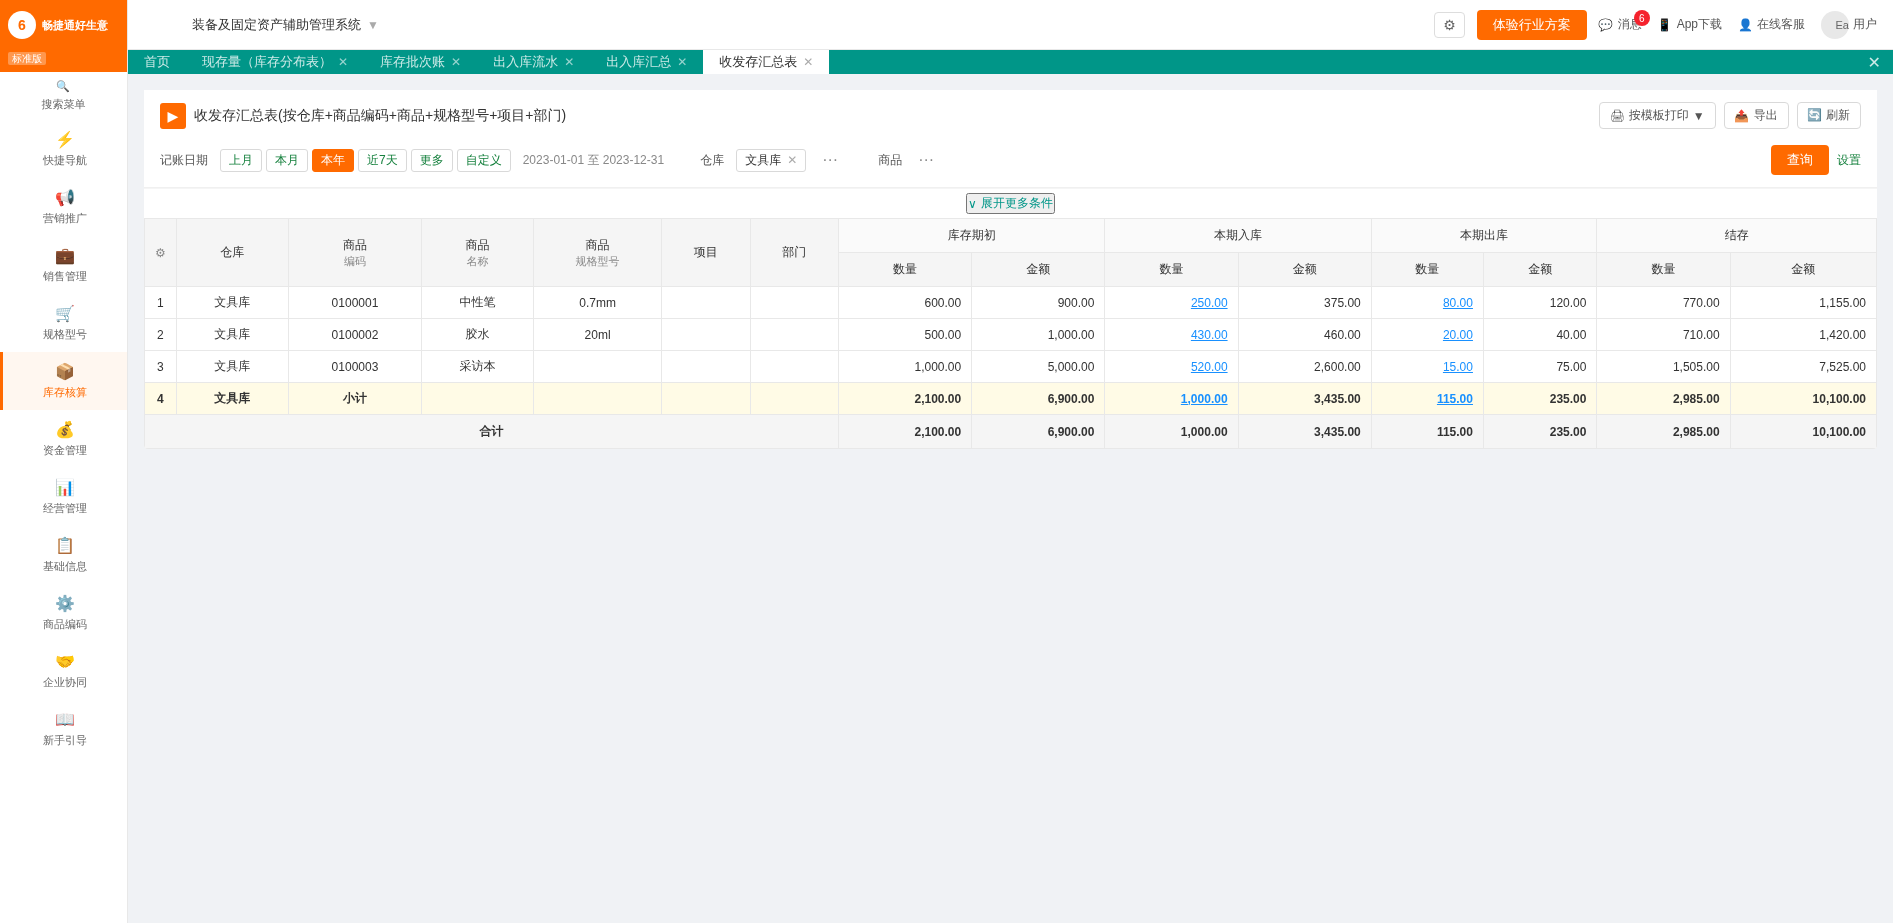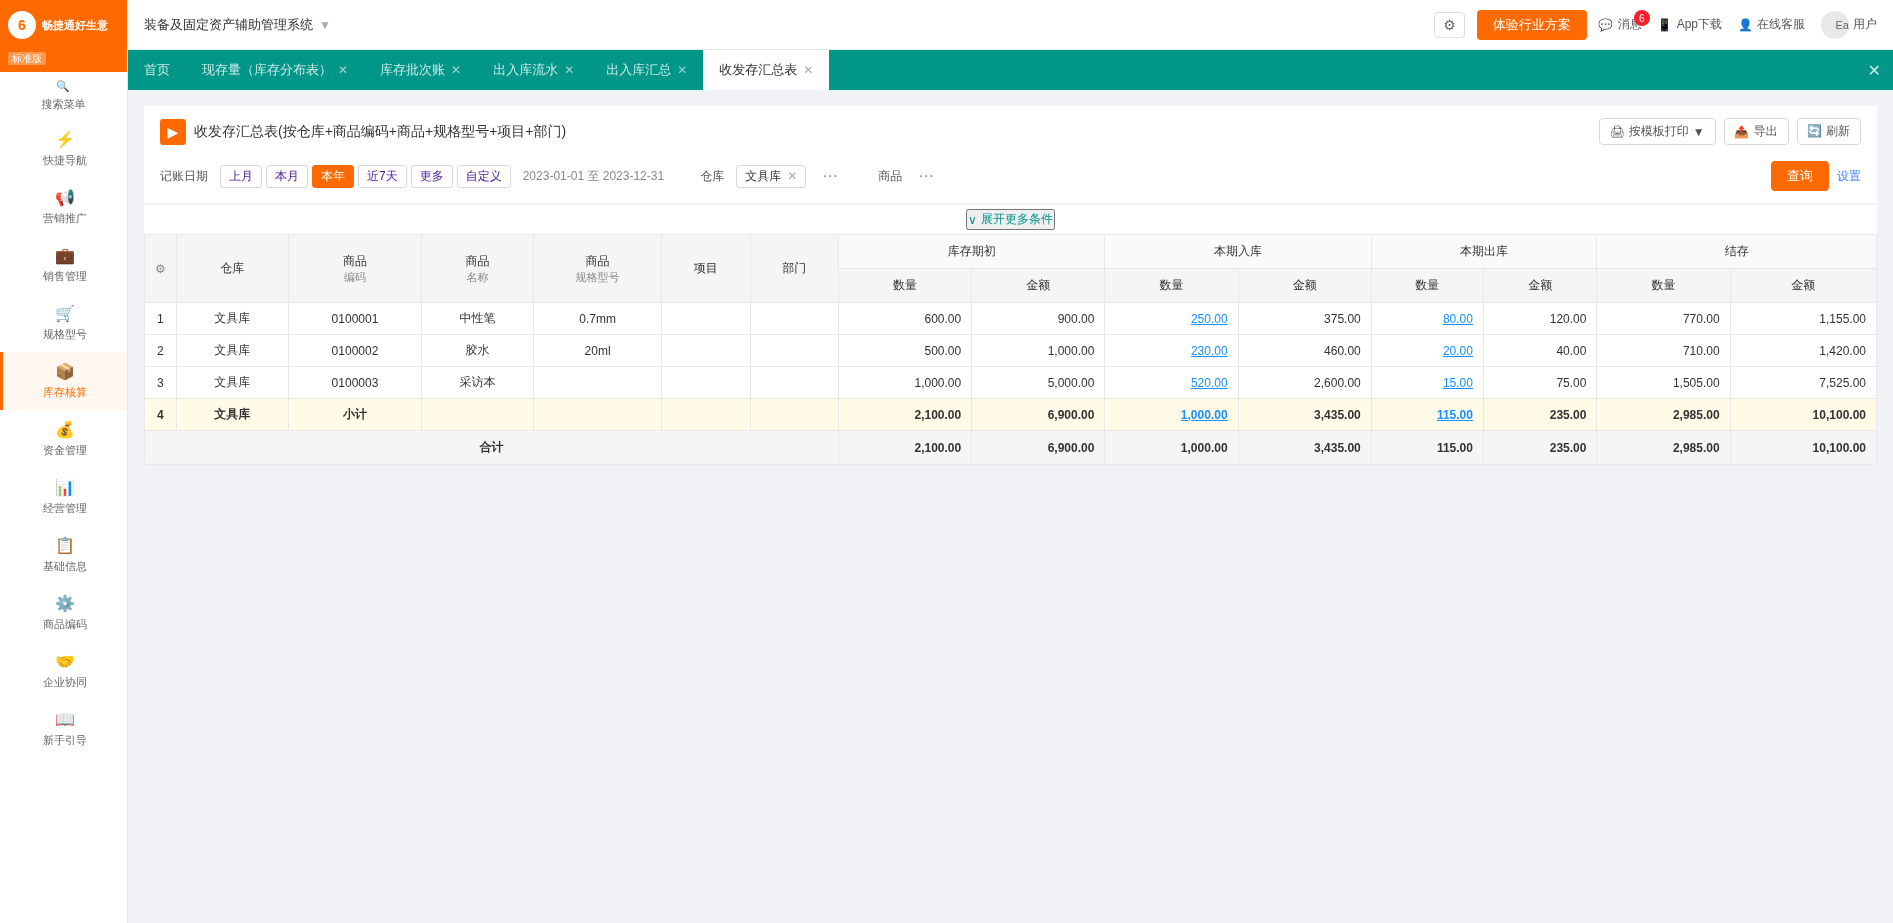--- a/index.html
+++ b/index.html
@@ -16,54 +16,54 @@
     .sidebar-item.active { color: #ff6a00; background: #fff7f0; border-left-color: #ff6a00; }
     .sidebar-item .si-icon { font-size: 16px; }
     .sidebar-search { display: flex; flex-direction: column; align-items: center; padding: 8px 4px; cursor: pointer; color: #666; font-size: 11px; gap: 4px; }
 
     
     .main { flex: 1; display: flex; flex-direction: column; overflow: hidden; }
 
     
     .topbar { height: 50px; background: #fff; display: flex; align-items: center; padding: 0 16px; border-bottom: 1px solid #e8e8e8; gap: 12px; flex-shrink: 0; }
     .topbar-title { display: flex; align-items: center; gap: 6px; font-size: 13px; color: #333; flex: 1; }
-    .topbar-title .system-name { font-weight: 500; }
+    .topbar-title .system-name { font-weight: 500; margin-left: 48px; }
     .topbar-title .chevron { color: #aaa; font-size: 12px; }
     .topbar-settings-btn { background: none; border: 1px solid #ddd; border-radius: 4px; padding: 4px 8px; cursor: pointer; color: #666; font-size: 14px; }
     .topbar-trial-btn { background: #ff6a00; color: #fff; border: none; border-radius: 4px; padding: 6px 16px; cursor: pointer; font-size: 13px; }
     .topbar-actions { display: flex; align-items: center; gap: 16px; margin-left: auto; }
     .topbar-action-item { display: flex; align-items: center; gap: 4px; cursor: pointer; color: #555; font-size: 12px; position: relative; }
     .badge { background: #f5222d; color: #fff; border-radius: 10px; font-size: 10px; padding: 0 4px; min-width: 16px; height: 16px; display: flex; align-items: center; justify-content: center; position: absolute; top: -6px; right: -8px; }
     .user-avatar { width: 28px; height: 28px; background: #e8e8e8; border-radius: 50%; display: flex; align-items: center; justify-content: flex-end; font-size: 11px; color: #666; }
 
     
-    .tabs { background: #009688; display: flex; align-items: center; flex-shrink: 0; height: 40px; overflow: hidden; }
+    .tabs { background: #009688; display: flex; align-items: center; flex-shrink: 0; height: 24px; overflow: hidden; }
     .tab { display: flex; align-items: center; gap: 6px; padding: 0 16px; height: 40px; cursor: pointer; color: rgba(255,255,255,0.8); font-size: 13px; white-space: nowrap; }
     .tab.active { background: #fff; color: #333; }
     .tab .tab-close { color: rgba(255,255,255,0.6); font-size: 12px; }
     .tab.active .tab-close { color: #aaa; }
     .tab-close-main { margin-left: auto; color: rgba(255,255,255,0.8); font-size: 16px; padding: 0 12px; cursor: pointer; }
 
     
     .content { flex: 1; overflow-y: auto; padding: 16px; background: #f0f2f5; }
     .page-title { font-size: 14px; font-weight: 500; color: #333; }
     .btn-outline { border: 1px solid #d9d9d9; background: #fff; border-radius: 4px; padding: 4px 10px; cursor: pointer; font-size: 12px; color: #555; display: flex; align-items: center; gap: 4px; }
     .btn-refresh { border: 1px solid #d9d9d9; background: #fff; border-radius: 4px; padding: 4px 10px; cursor: pointer; font-size: 12px; color: #555; }
     .filter-row { display: flex; align-items: center; gap: 12px; flex-wrap: wrap; }
     .filter-label { color: #555; font-size: 12px; }
     .filter-btns { display: flex; gap: 4px; }
-    .filter-btn { padding: 2px 8px; border: 1px solid #d9d9d9; border-radius: 3px; background: #fff; cursor: pointer; font-size: 12px; color: #4c1d95; }
+    .filter-btn { padding: 2px 8px; border: 1px solid #d9d9d9; border-radius: 3px; background: #fff; cursor: pointer; font-size: 12px; color: #15803d; }
     .filter-btn.active { background: #ff6a00; color: #fff; border-color: #ff6a00; }
     .date-range { font-size: 12px; color: #888; }
     .warehouse-tag { display: flex; align-items: center; gap: 4px; background: #fff; border: 1px solid #d9d9d9; border-radius: 3px; padding: 2px 8px; font-size: 12px; }
     .warehouse-tag .tag-close { color: #aaa; cursor: pointer; margin-left: 2px; }
     .dots-btn { color: #888; cursor: pointer; font-size: 16px; padding: 0 4px; }
     .expand-btn { color: #009688; cursor: pointer; font-size: 12px; display: flex; align-items: center; gap: 4px; text-align: center; }
     .query-btn { background: #ff6a00; color: #fff; border: none; border-radius: 4px; padding: 6px 16px; cursor: pointer; font-size: 13px; }
-    .settings-link { color: #3b82f6; font-size: 12px; cursor: pointer; }
+    .settings-link { color: #15803d; font-size: 12px; cursor: pointer; }
 
     
     .table-container { background: #fff; border-radius: 0 0 4px 4px; overflow: auto; }
     table { width: 100%; border-collapse: collapse; font-size: 12px; }
     thead tr { background: #f5f5f5; }
     thead th { padding: 8px 10px; text-align: center; border: 1px solid #e8e8e8; font-weight: 500; color: #333; white-space: nowrap; }
     thead th.group-header { background: #fafafa; }
     tbody tr { background: #fff; }
     tbody tr.subtotal { background: #fffbe6; font-weight: bold; }
     tbody td { padding: 7px 10px; text-align: center; border: 1px solid #e8e8e8; color: #333; }
@@ -319,21 +319,21 @@
           <tr>
             <td>2</td>
             <td>文具库</td>
             <td>0100002</td>
             <td>胶水</td>
             <td>20ml</td>
             <td></td>
             <td></td>
             <td class="num">500.00</td>
             <td class="num">1,000.00</td>
-            <td class="num underline">230.00</td>
+            <td class="num underline">430.00</td>
             <td class="num">460.00</td>
             <td class="num underline">20.00</td>
             <td class="num">40.00</td>
             <td class="num">710.00</td>
             <td class="num">1,420.00</td>
           </tr>
 
           <tr>
             <td>3</td>
             <td>文具库</td>

